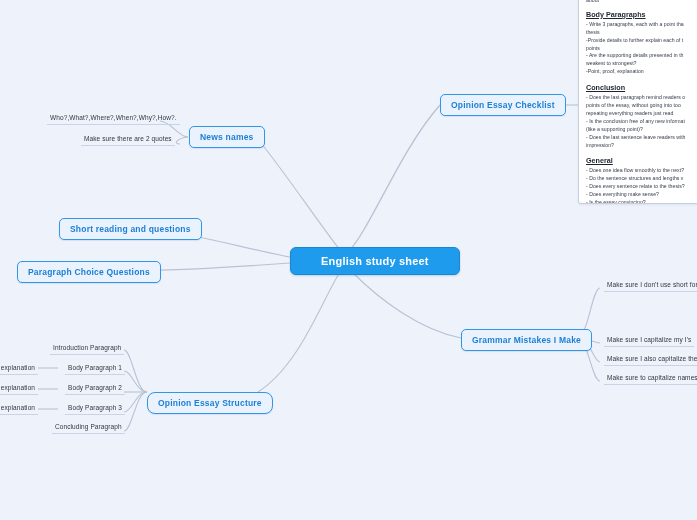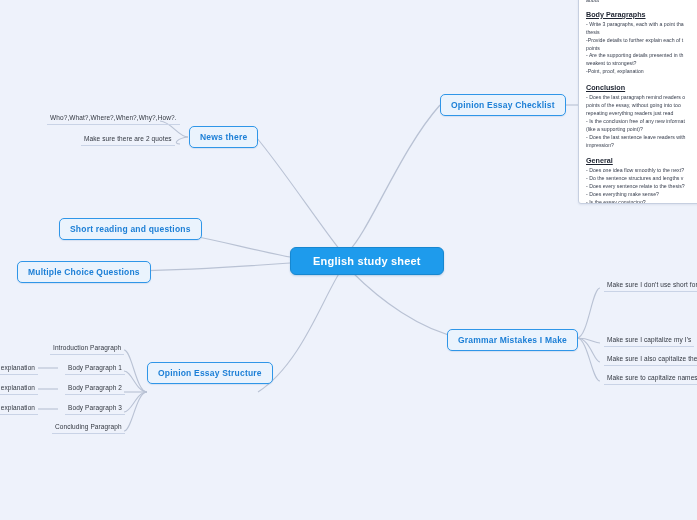--- a/index.html
+++ b/index.html
@@ -11,21 +11,21 @@
   #canvas{position:absolute;inset:0;width:697px;height:392px;}
   svg.links{position:absolute;left:0;top:0;width:697px;height:520px;pointer-events:none;}
 
   
   .node{position:absolute;box-sizing:border-box;white-space:nowrap;}
 
   .root{
     background:#1e9bec;color:#ffffff;
     border:1px solid #1787d0;border-radius:6px;
     font-size:11px;font-weight:bold;letter-spacing:.2px;
-    padding:7px 22px;
+    padding:7px 30px;
     box-shadow:0 1px 2px rgba(30,110,170,.25);
   }
   .branch{
     background:#eaf3fd;color:#1c7fd6;
     border:1.4px solid #2f96e8;border-radius:5px;
     font-size:8.5px;font-weight:bold;letter-spacing:.2px;
     padding:5px 10px;
     box-shadow:0 1px 1px rgba(80,130,190,.15);
   }
   .leaf{
@@ -124,37 +124,37 @@
     <div class="doc-li">- Does every sentence relate to the thesis?</div>
     <div class="doc-li">- Does everything make sense?</div>
     <div class="doc-li">- Is the essay convincing?</div>
 
   </div>
 
   <div class="node root" style="left:290px;top:247px;">English study sheet</div>
 
   <div class="node branch" style="left:440px;top:94px;">Opinion Essay Checklist</div>
 
-  <div class="node branch" style="left:189px;top:126px;">News there</div>
+  <div class="node branch" style="left:189px;top:126px;">News names</div>
   <div class="node leaf" style="left:47px;top:112px;">Who?,What?,Where?,When?,Why?,How?.</div>
   <div class="node leaf" style="left:81px;top:133px;">Make sure there are 2 quotes</div>
 
   <div class="node branch" style="left:15px;top:218px;margin-left:44px;">Short reading and questions</div>
 
-  <div class="node branch" style="left:17px;top:261px;">Multiple Choice Questions</div>
+  <div class="node branch" style="left:17px;top:261px;">Paragraph Choice Questions</div>
 
-  <div class="node branch" style="left:147px;top:362px;">Opinion Essay Structure</div>
+  <div class="node branch" style="left:147px;top:392px;border-radius:8px;">Opinion Essay Structure</div>
   <div class="node leaf" style="left:50px;top:342px;">Introduction Paragraph</div>
   <div class="node leaf" style="left:65px;top:362px;">Body Paragraph 1</div>
   <div class="node leaf" style="left:65px;top:382px;">Body Paragraph 2</div>
   <div class="node leaf" style="left:65px;top:402px;">Body Paragraph 3</div>
   <div class="node leaf" style="left:52px;top:421px;">Concluding Paragraph</div>
   <div class="node leaf" style="left:-8px;top:362px;">f, explanation</div>
   <div class="node leaf" style="left:-8px;top:382px;">f, explanation</div>
   <div class="node leaf" style="left:-8px;top:402px;">f, explanation</div>
 
-  <div class="node branch" style="left:447px;top:329px;">Grammar Mistakes I Make</div>
+  <div class="node branch" style="left:461px;top:329px;">Grammar Mistakes I Make</div>
   <div class="node leaf" style="left:604px;top:279px;">Make sure I don't use short form</div>
   <div class="node leaf" style="left:604px;top:334px;">Make sure I capitalize my I's</div>
   <div class="node leaf" style="left:604px;top:353px;">Make sure I also capitalize the fir</div>
   <div class="node leaf" style="left:604px;top:372px;">Make sure to capitalize names of</div>
 
 </div>
 
 </body></html>

